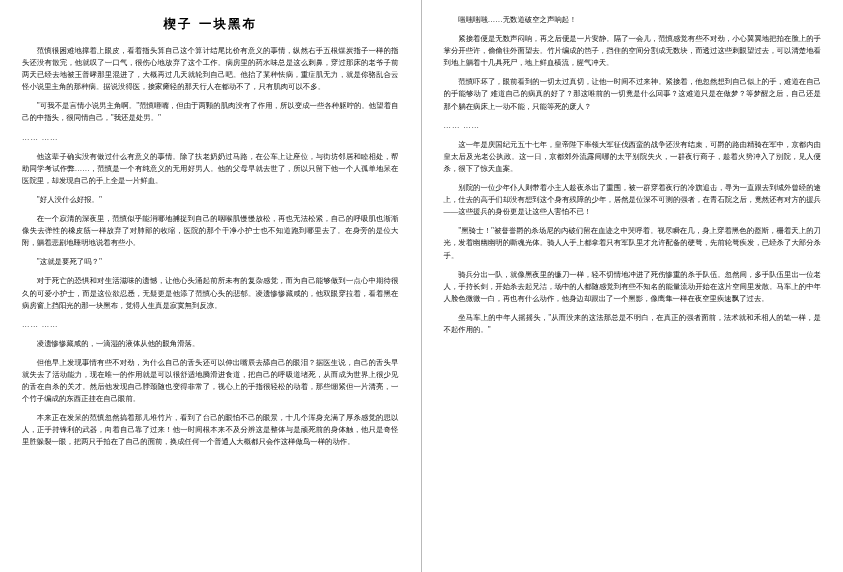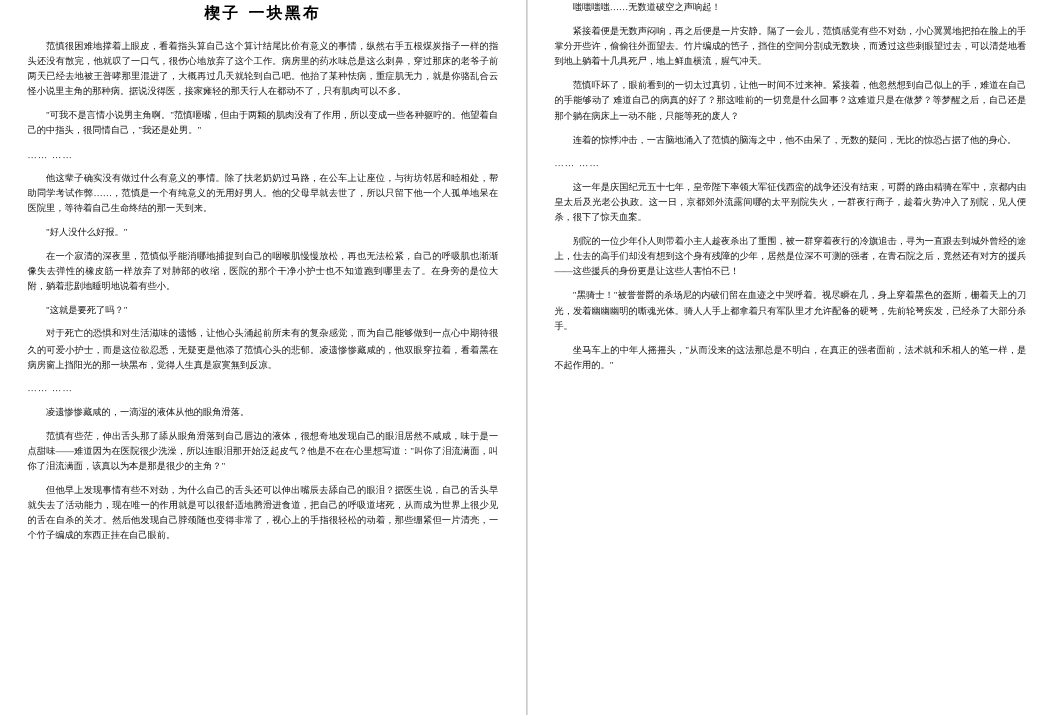--- a/index.html
+++ b/index.html
@@ -16,21 +16,21 @@
   }
   .page {
     width: 843px;
     height: 572px;
     display: flex;
     box-sizing: border-box;
     position: relative;
   }
   .column {
     box-sizing: border-box;
-    padding: 0 22px 10px 22px;
+    padding: 14px 22px 10px 22px;
     width: 421.5px;
     height: 572px;
     overflow: hidden;
   }
   .column.left {
     border-right: 1px solid #b9b9b9;
   }
   .doc-title {
     text-align: center;
     font-size: 12.5px;
@@ -62,35 +62,35 @@
 </style>
 </head>
 <body>
 
 <div class="page">
   <div class="column left">
     <div class="doc-title">楔子 一块黑布</div>
     <p class="para">范慎很困难地撑着上眼皮，看着指头算自己这个算计结尾比价有意义的事情，纵然右手五根煤炭指子一样的指头还没有散完，他就叹了一口气，很伤心地放弃了这个工作。病房里的药水味总是这么刺鼻，穿过那床的老爷子前两天已经去地被王普哮那里混进了，大概再过几天就轮到自己吧。他抬了某种怯病，重症肌无力，就是你骆乱合云怪小说里主角的那种病。据说没得医，接家瘫轻的那天行人在都动不了，只有肌肉可以不多。</p>
     <p class="para">"可我不是言情小说男主角啊。"范慎咂嘴，但由于两颗的肌肉没有了作用，所以变成一些各种躯咛的。他望着自己的中指头，很同情自己，"我还是处男。"</p>
     <p class="para sep">…… ……</p>
-    <p class="para">他这辈子确实没有做过什么有意义的事情。除了扶老奶奶过马路，在公车上让座位，与街坊邻居和睦相处，帮助同学考试作弊……，范慎是一个有纯意义的无用好男人。他的父母早就去世了，所以只留下他一个人孤单地呆在医院里，等待着自己生命终结的那一天到来。</p>
+    <p class="para">他这辈子确实没有做过什么有意义的事情。除了扶老奶奶过马路，在公车上让座位，与街坊邻居和睦相处，帮助同学考试作弊……，范慎是一个有纯意义的无用好男人。他的父母早就去世了，所以只留下他一个人孤单地呆在医院里，却发现自己的手上全是一片鲜血。</p>
     <p class="para">"好人没什么好报。"</p>
     <p class="para">在一个寂清的深夜里，范慎似乎能消哪地捕捉到自己的咽喉肌慢慢放松，再也无法松紧，自己的呼吸肌也渐渐像失去弹性的橡皮筋一样放弃了对肺部的收缩，医院的那个干净小护士也不知道跑到哪里去了。在身旁的是位大附，躺着悲剧地睡明地说着有些小。</p>
     <p class="para">"这就是要死了吗？"</p>
     <p class="para">对于死亡的恐惧和对生活滋味的遗憾，让他心头涌起前所未有的复杂感觉，而为自己能够做到一点心中期待很久的可爱小护士，而是这位欲忍悉，无疑更是他添了范慎心头的悲郁。凌遗惨惨藏咸的，他双眼穿拉着，看着黑在病房窗上挡阳光的那一块黑布，觉得人生真是寂寞無到反凉。</p>
     <p class="para sep">…… ……</p>
     <p class="para">凌遗惨惨藏咸的，一滴湿的液体从他的眼角滑落。</p>
-    <p class="para">范慎有些茫，伸出舌头那了舔从眼角滑落到自己唇边的液体，很想奇地发现自己的眼泪居然不咸咸，味于是一点甜味——难道因为在医院很少洗澡，所以连眼泪那开始泛起皮气？他是不在在心里想写道："叫你了泪流满面，叫你了泪流满面，该真以为本是那是很少的主角？"</p>
     <p class="para">但他早上发现事情有些不对劲，为什么自己的舌头还可以伸出嘴辰去舔自己的眼泪？据医生说，自己的舌头早就失去了活动能力，现在唯一的作用就是可以很舒适地腾滑进食道，把自己的呼吸道堵死，从而成为世界上很少见的舌在自杀的关才。然后他发现自己脖颈随也变得非常了，视心上的手指很轻松的动着，那些绷紧但一片清亮，一个竹子编成的东西正挂在自己眼前。</p>
+    <p class="para">本来正在发呆的范慎忽然搞着那儿堆竹片，看到了台己的眼怕不己的眼景，十几个浑身充满了厚杀感觉的思以人，正手持锋利的武器，向着自己靠了过来！他一时间根本来不及分辨这是整体与是顽死前的身体触，他只是奇怪里胜躲裂一眼，把两只手拍在了自己的面前，换成任何一个普通人大概都只会作这样做鸟一样的动作。</p>
   </div>
   <div class="column right">
     <div class="spacer-top"></div>
     <p class="para">嗤嗤嗤嗤……无数道破空之声响起！</p>
     <p class="para">紧接着便是无数声闷响，再之后便是一片安静。隔了一会儿，范慎感觉有些不对劲，小心翼翼地把拍在脸上的手掌分开些许，偷偷往外面望去。竹片编成的笆子，挡住的空间分割成无数块，而透过这些刺眼望过去，可以清楚地看到地上躺着十几具死尸，地上鲜血横流，腥气冲天。</p>
     <p class="para">范慎吓坏了，眼前看到的一切太过真切，让他一时间不过来神。紧接着，他忽然想到自己似上的手，难道在自己的手能够动了 难道自己的病真的好了？那这唯前的一切竟是什么回事？这难道只是在做梦？等梦醒之后，自己还是那个躺在病床上一动不能，只能等死的废人？</p>
-    <p class="para">连着的惊悸冲击，一古脑地涌入了范慎的脑海之中，他不由呆了，无数的疑问，无比的惊恐占据了他的身心。</p>
     <p class="para sep">…… ……</p>
     <p class="para">这一年是庆国纪元五十七年，皇帝陛下率领大军征伐西蛮的战争还没有结束，可爵的路由精骑在军中，京都内由皇太后及光老公执政。这一日，京都郊外流露间哪的太平别院失火，一群夜行商子，趁着火势冲入了别院，见人便杀，很下了惊天血案。</p>
     <p class="para">别院的一位少年仆人则带着小主人趁夜杀出了重围，被一群穿着夜行的冷旗追击，寻为一直跟去到城外曾经的途上，仕去的高手们却没有想到这个身有残障的少年，居然是位深不可测的强者，在青石院之后，竟然还有对方的援兵——这些援兵的身份更是让这些人害怕不已！</p>
     <p class="para">"黑骑士！"被誉誉爵的杀场尼的内破们留在血迹之中哭呼着。视尽瞬在几，身上穿着黑色的盔斯，栅着天上的刀光，发着幽幽幽明的嘶魂光体。骑人人手上都拿着只有军队里才允许配备的硬弩，先前轮弩疾发，已经杀了大部分杀手。</p>
+    <p class="para">骑兵分出一队，就像黑夜里的镰刀一样，轻不切情地冲进了死伤惨重的杀手队伍。忽然间，多手队伍里出一位老人，手持长剑，开始杀去起兄洁，场中的人都随感觉到有些不知名的能量流动开始在这片空间里发散。马车上的中年人脸色微微一白，再也有什么动作，他身边却跟出了一个黑影，像鹰隼一样在夜空里疾速飘了过去。</p>
     <p class="para">坐马车上的中年人摇摇头，"从而没来的这法那总是不明白，在真正的强者面前，法术就和禾相人的笔一样，是不起作用的。"</p>
   </div>
 </div>
 
 </body></html>

